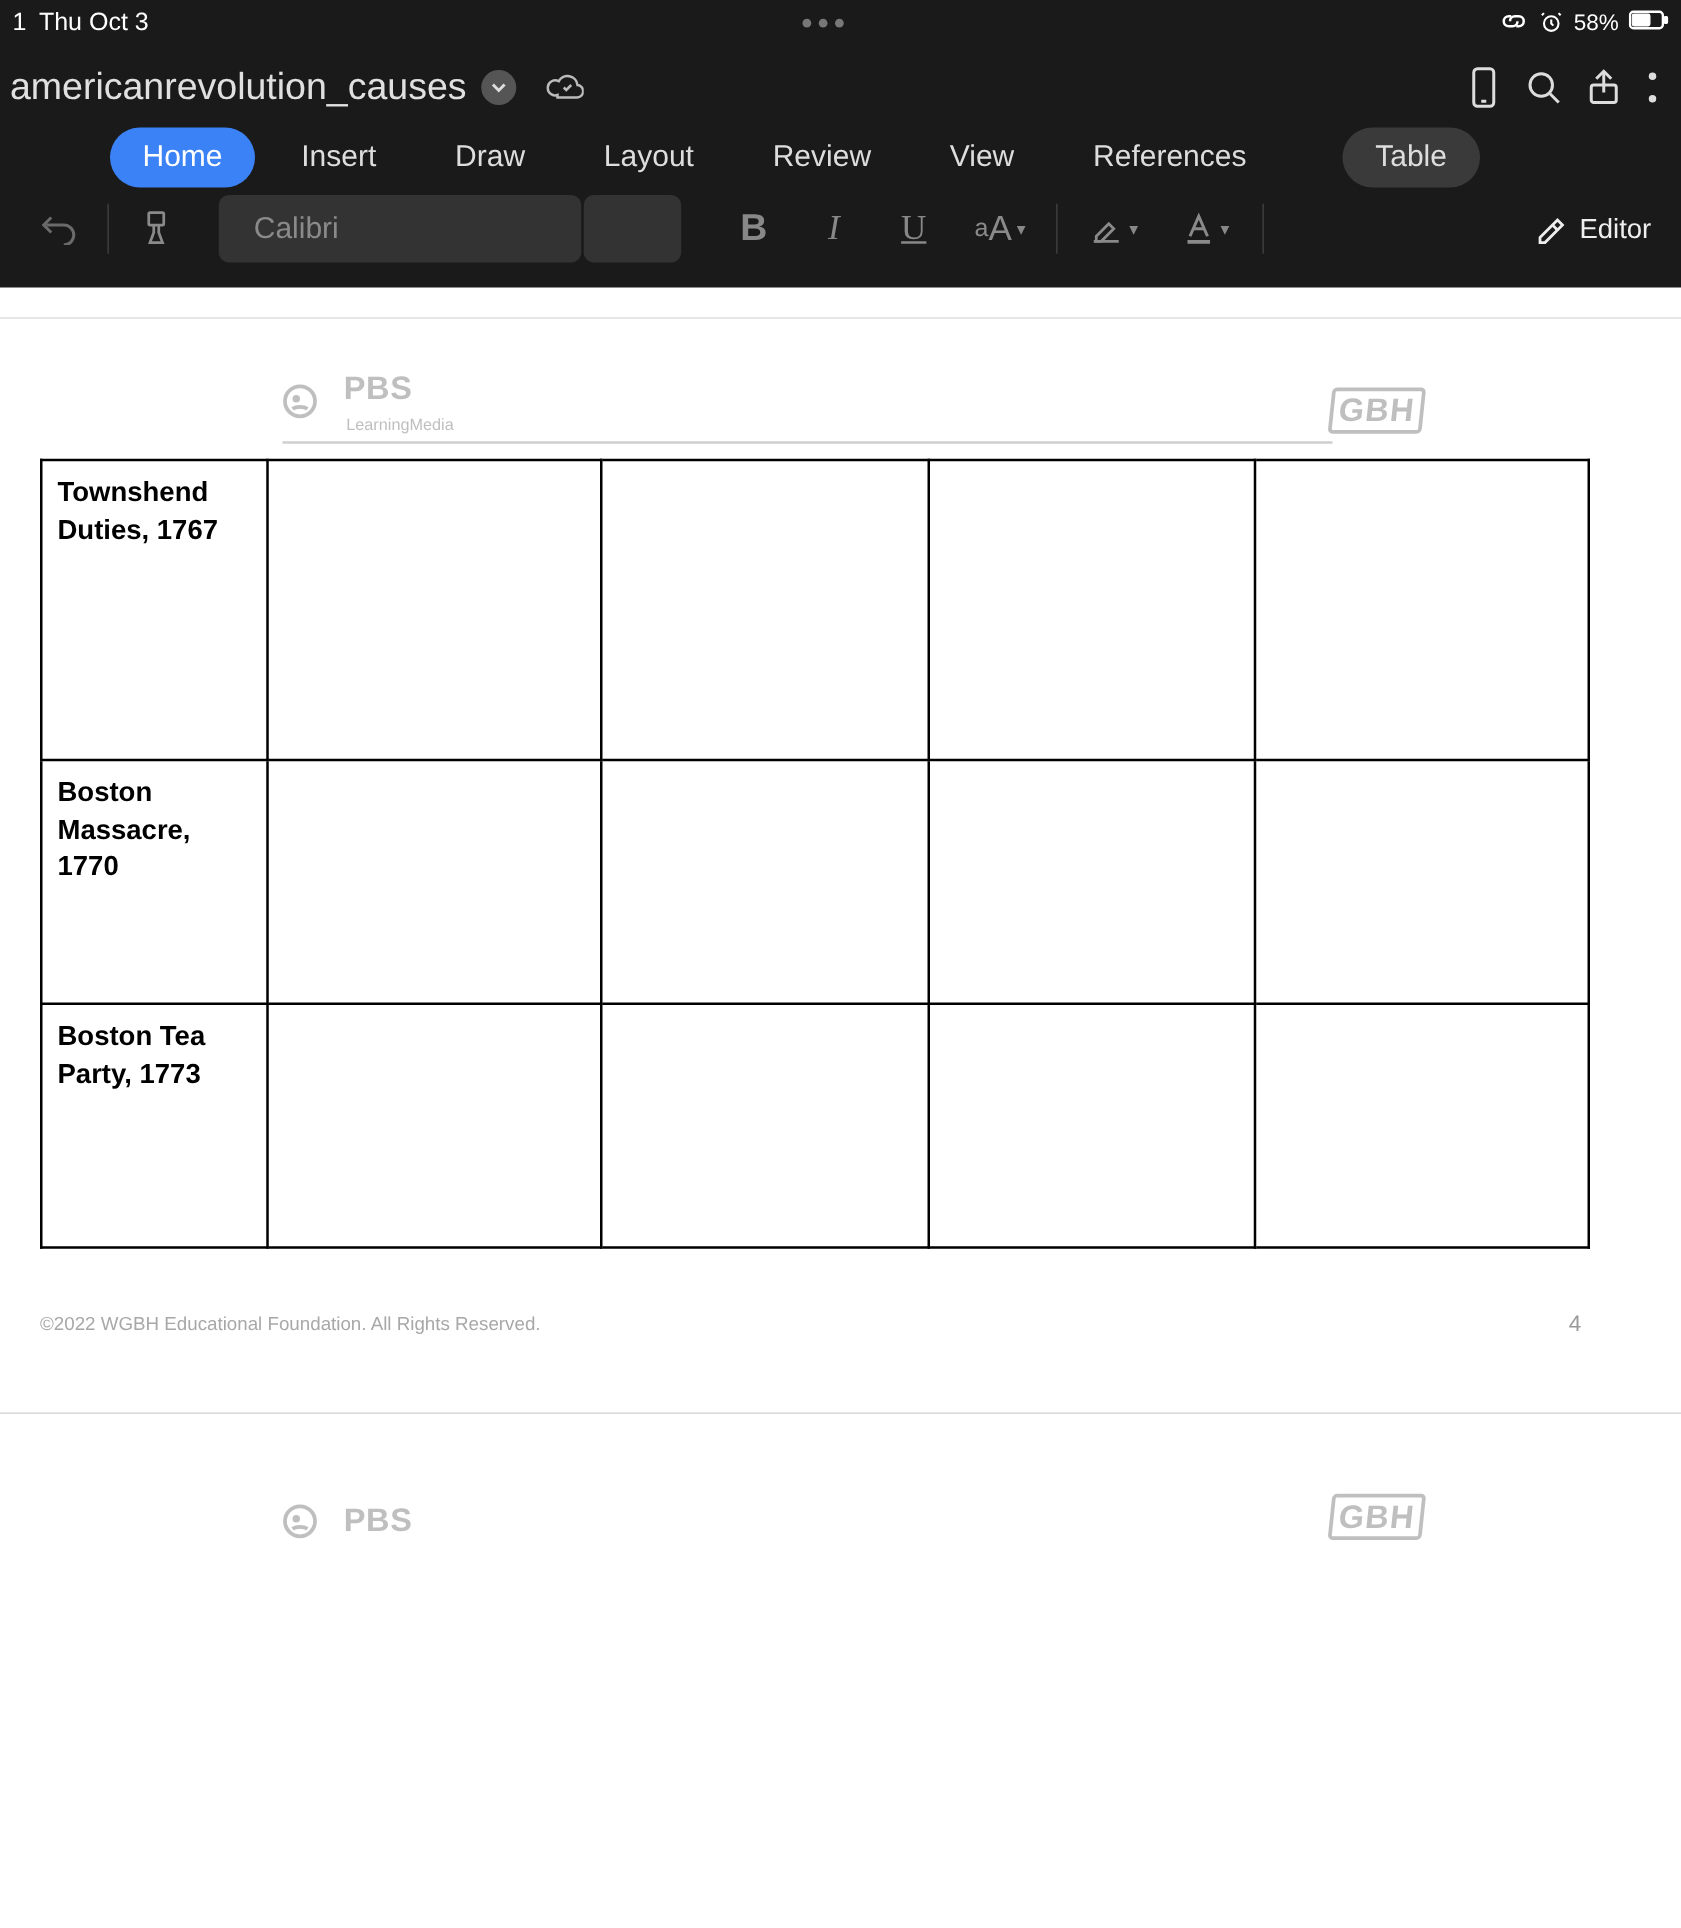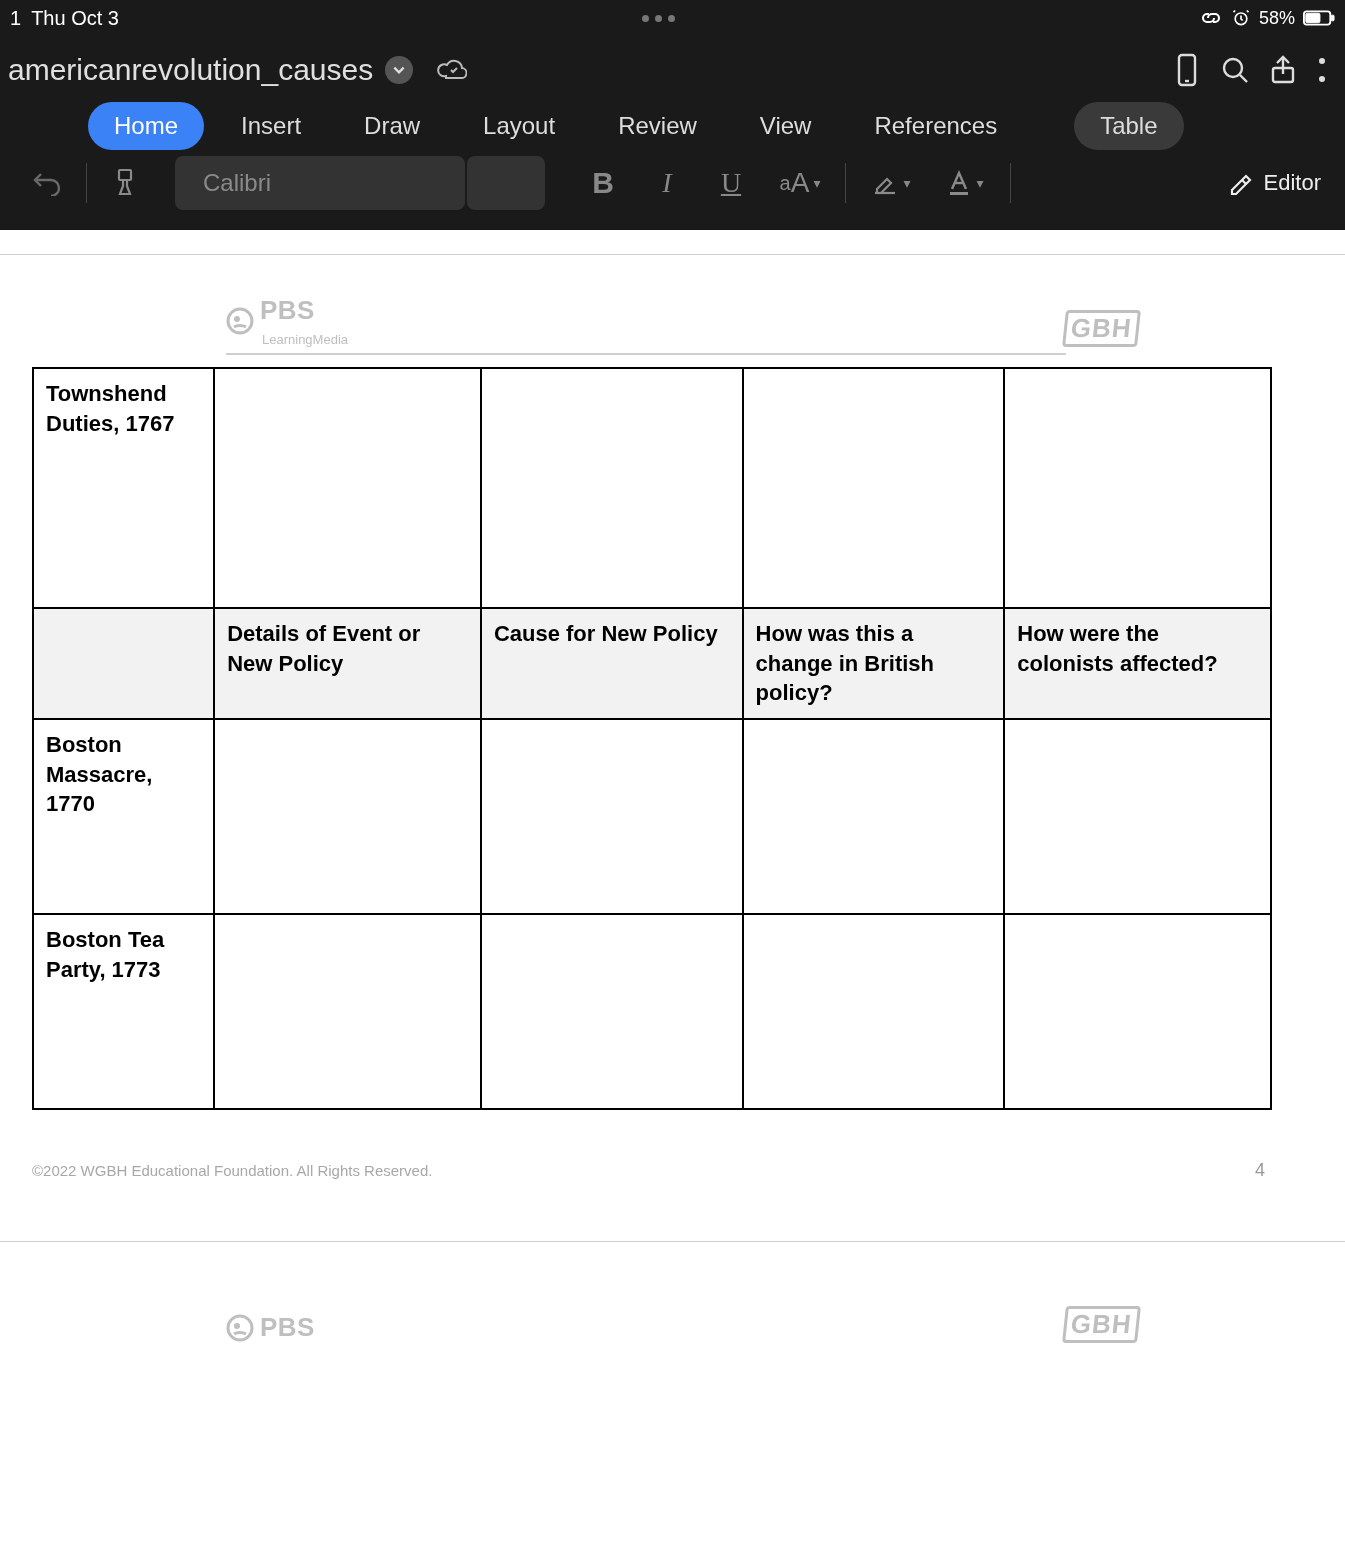--- a/index.html
+++ b/index.html
@@ -4,21 +4,21 @@
 <style>
   * { box-sizing: border-box; margin: 0; padding: 0; }
   html, body { width: 1345px; font-family: -apple-system, Helvetica, Arial, sans-serif; background:#fff; }
   
   .sysbar {
     background:#1a1a1a; color:#fff; height:36px; display:flex;
     align-items:center; padding:0 10px; font-size:20px; font-weight:500;
   }
   .sysbar .left { display:flex; align-items:center; gap:10px; }
   .sysbar .center { flex:1; display:flex; justify-content:center; }
-  .sysbar .right { display:flex; align-items:center; gap:8px; font-size:18px;}
+  .sysbar .right { display:flex; align-items:flex-start; gap:8px; font-size:18px;}
   .sysbar .dots { display:flex; gap:6px; }
   .sysbar .dots span { width:7px; height:7px; border-radius:50%; background:#777; display:inline-block;}
   .sysbar svg { stroke:#fff; }
   .battery { display:inline-flex; align-items:center; }
 
   
   .appheader {
     background:#1a1a1a; color:#ddd; padding:6px 8px 0 8px;
   }
   .titlebar { display:flex; align-items:center; height:56px; }
@@ -63,21 +63,21 @@
 
   
   .page-wrap { background:#fff; }
   .page {
     width:100%; padding:40px 26px 20px 26px; position:relative;
   }
   .brand-row {
     display:flex; align-items:flex-end; justify-content:space-between;
     padding:0 180px 0 200px; margin-bottom:6px;
   }
-  .brand-pbs { display:flex; align-items:center; gap:6px; color:#bfbfbf; }
+  .brand-pbs { display:flex; align-items:center; gap:21px; color:#bfbfbf; }
   .brand-pbs .big { font-size:26px; font-weight:800; letter-spacing:0.5px;}
   .brand-pbs .sub { font-size:13px; font-weight:500; color:#bfbfbf; margin-left:2px; margin-top:6px;}
   .brand-gbh { color:#bfbfbf; font-size:26px; font-weight:900; letter-spacing:1px;
     border:3px solid #bfbfbf; border-radius:4px; padding:0 4px; transform:skewX(-6deg);
     font-family:Arial Black, Arial;
   }
   .brand-line { height:2px; background:#cfcfcf; width:840px; margin-left:200px; margin-bottom:12px;}
 
   table.doc {
     border-collapse:collapse; width:1240px; margin-left:6px; table-layout:fixed;
@@ -289,27 +289,20 @@
         </colgroup>
       <tbody>
           <tr>
         <td class="rowlabel tall">Townshend Duties, 1767</td>
         <td class="tall"></td>
         <td class="tall"></td>
         <td class="tall"></td>
         <td class="tall"></td>
       </tr>
       <tr>
-        <th></th>
-        <th>Details of Event or New Policy</th>
-        <th>Cause for New Policy</th>
-        <th>How was this a change in British policy?</th>
-        <th>How were the colonists affected?</th>
-      </tr>
-      <tr>
         <td class="rowlabel tall2">Boston Massacre, 1770</td>
         <td class="tall2"></td>
         <td class="tall2"></td>
         <td class="tall2"></td>
         <td class="tall2"></td>
       </tr>
       <tr>
         <td class="rowlabel tall2">Boston Tea Party, 1773</td>
         <td class="tall2"></td>
         <td class="tall2"></td>

